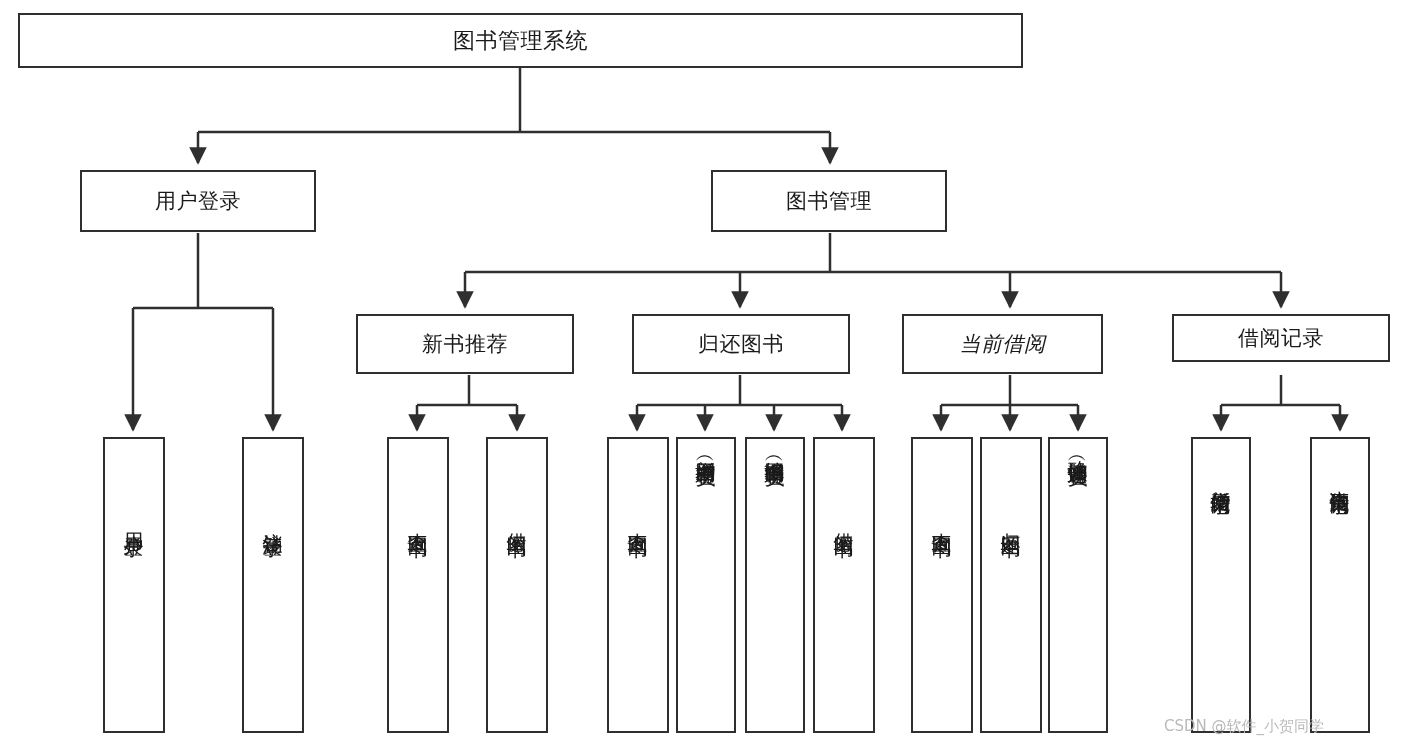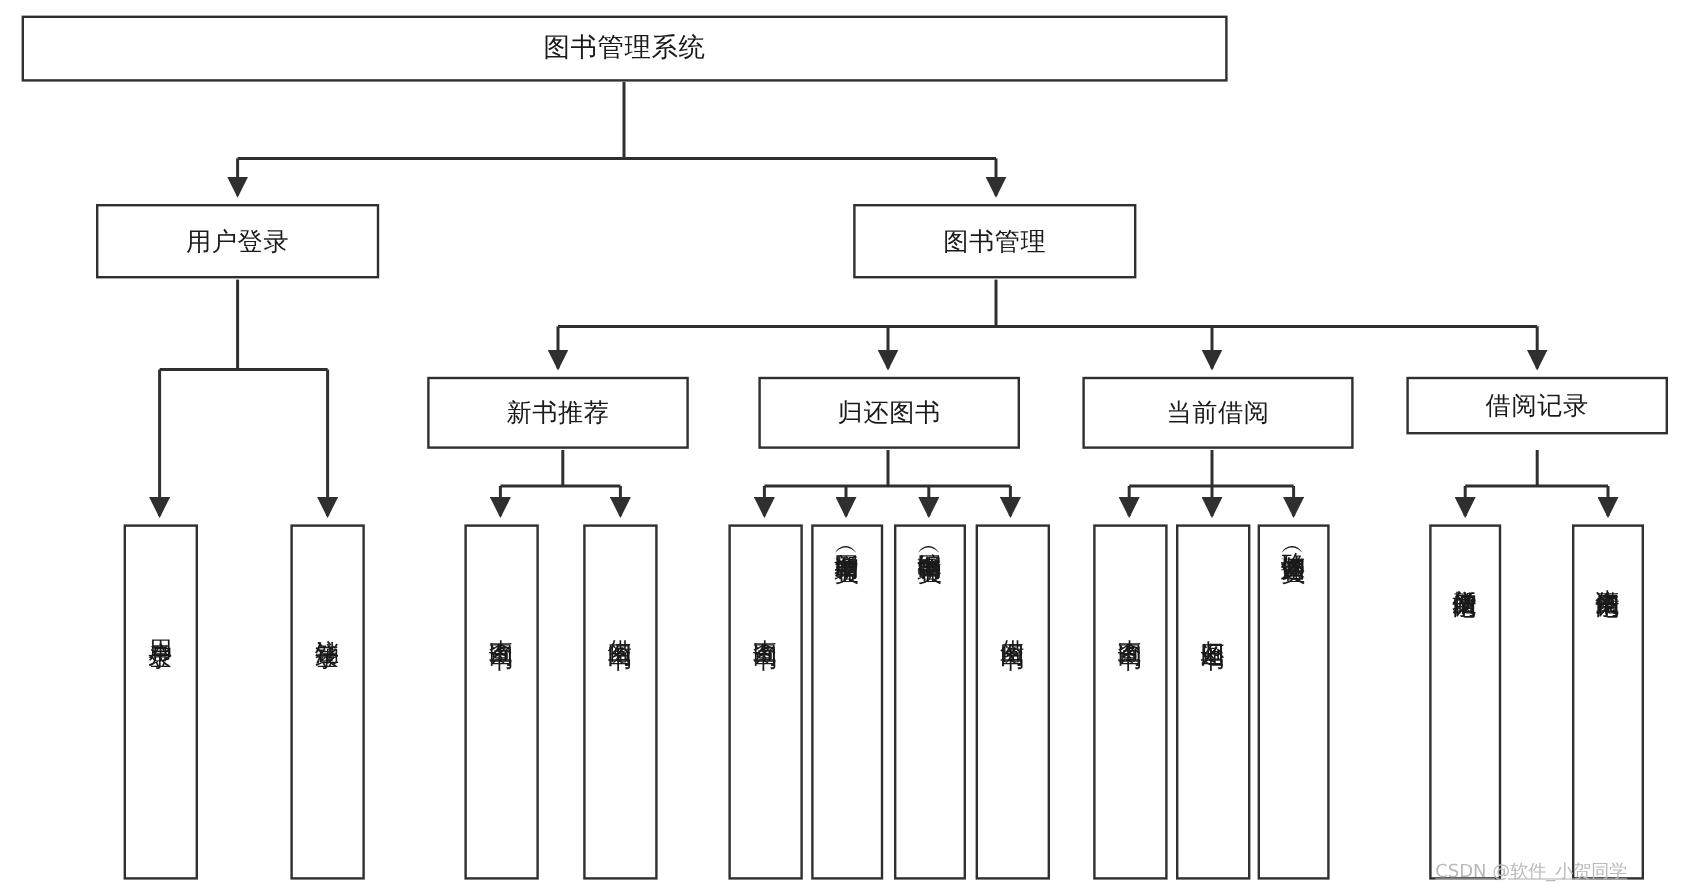--- a/index.html
+++ b/index.html
@@ -143,21 +143,21 @@
   <div class="node horiz" style="left:711px; top:170px; width:236px; height:62px;">
     <span class="label">图书管理</span>
   </div>
 
   <div class="node horiz" style="left:356px; top:314px; width:218px; height:60px;">
     <span class="label">新书推荐</span>
   </div>
   <div class="node horiz" style="left:632px; top:314px; width:218px; height:60px;">
     <span class="label">归还图书</span>
   </div>
-  <div class="node horiz" style="left:902px; top:314px; width:226px; height:60px;">
+  <div class="node horiz" style="left:902px; top:314px; width:201px; height:60px;font-style:italic;">
     <span class="label">当前借阅</span>
   </div>
   <div class="node horiz" style="left:1172px; top:314px; width:218px; height:48px;">
     <span class="label">借阅记录</span>
   </div>
 
   <div class="node vert" style="left:103px; top:437px; width:62px; height:296px; padding-top:78px;">
     <span class="label">用户登录</span>
   </div>
   <div class="node vert" style="left:242px; top:437px; width:62px; height:296px; padding-top:78px;">
@@ -194,15 +194,15 @@
     <span class="label">确认归还（管理员）</span>
   </div>
 
   <div class="node vert tall" style="left:1191px; top:437px; width:60px; height:296px; padding-top:36px;">
     <span class="label">新增借阅记录</span>
   </div>
   <div class="node vert tall" style="left:1310px; top:437px; width:60px; height:296px; padding-top:36px;">
     <span class="label">查询借阅记录</span>
   </div>
 
-  <div class="watermark" style="left:1196px; top:717px;text-decoration:underline;">CSDN @软件_小贺同学</div>
+  <div class="watermark" style="left:1164px; top:717px;">CSDN @软件_小贺同学</div>
 
 </div>
 
 </body></html>

